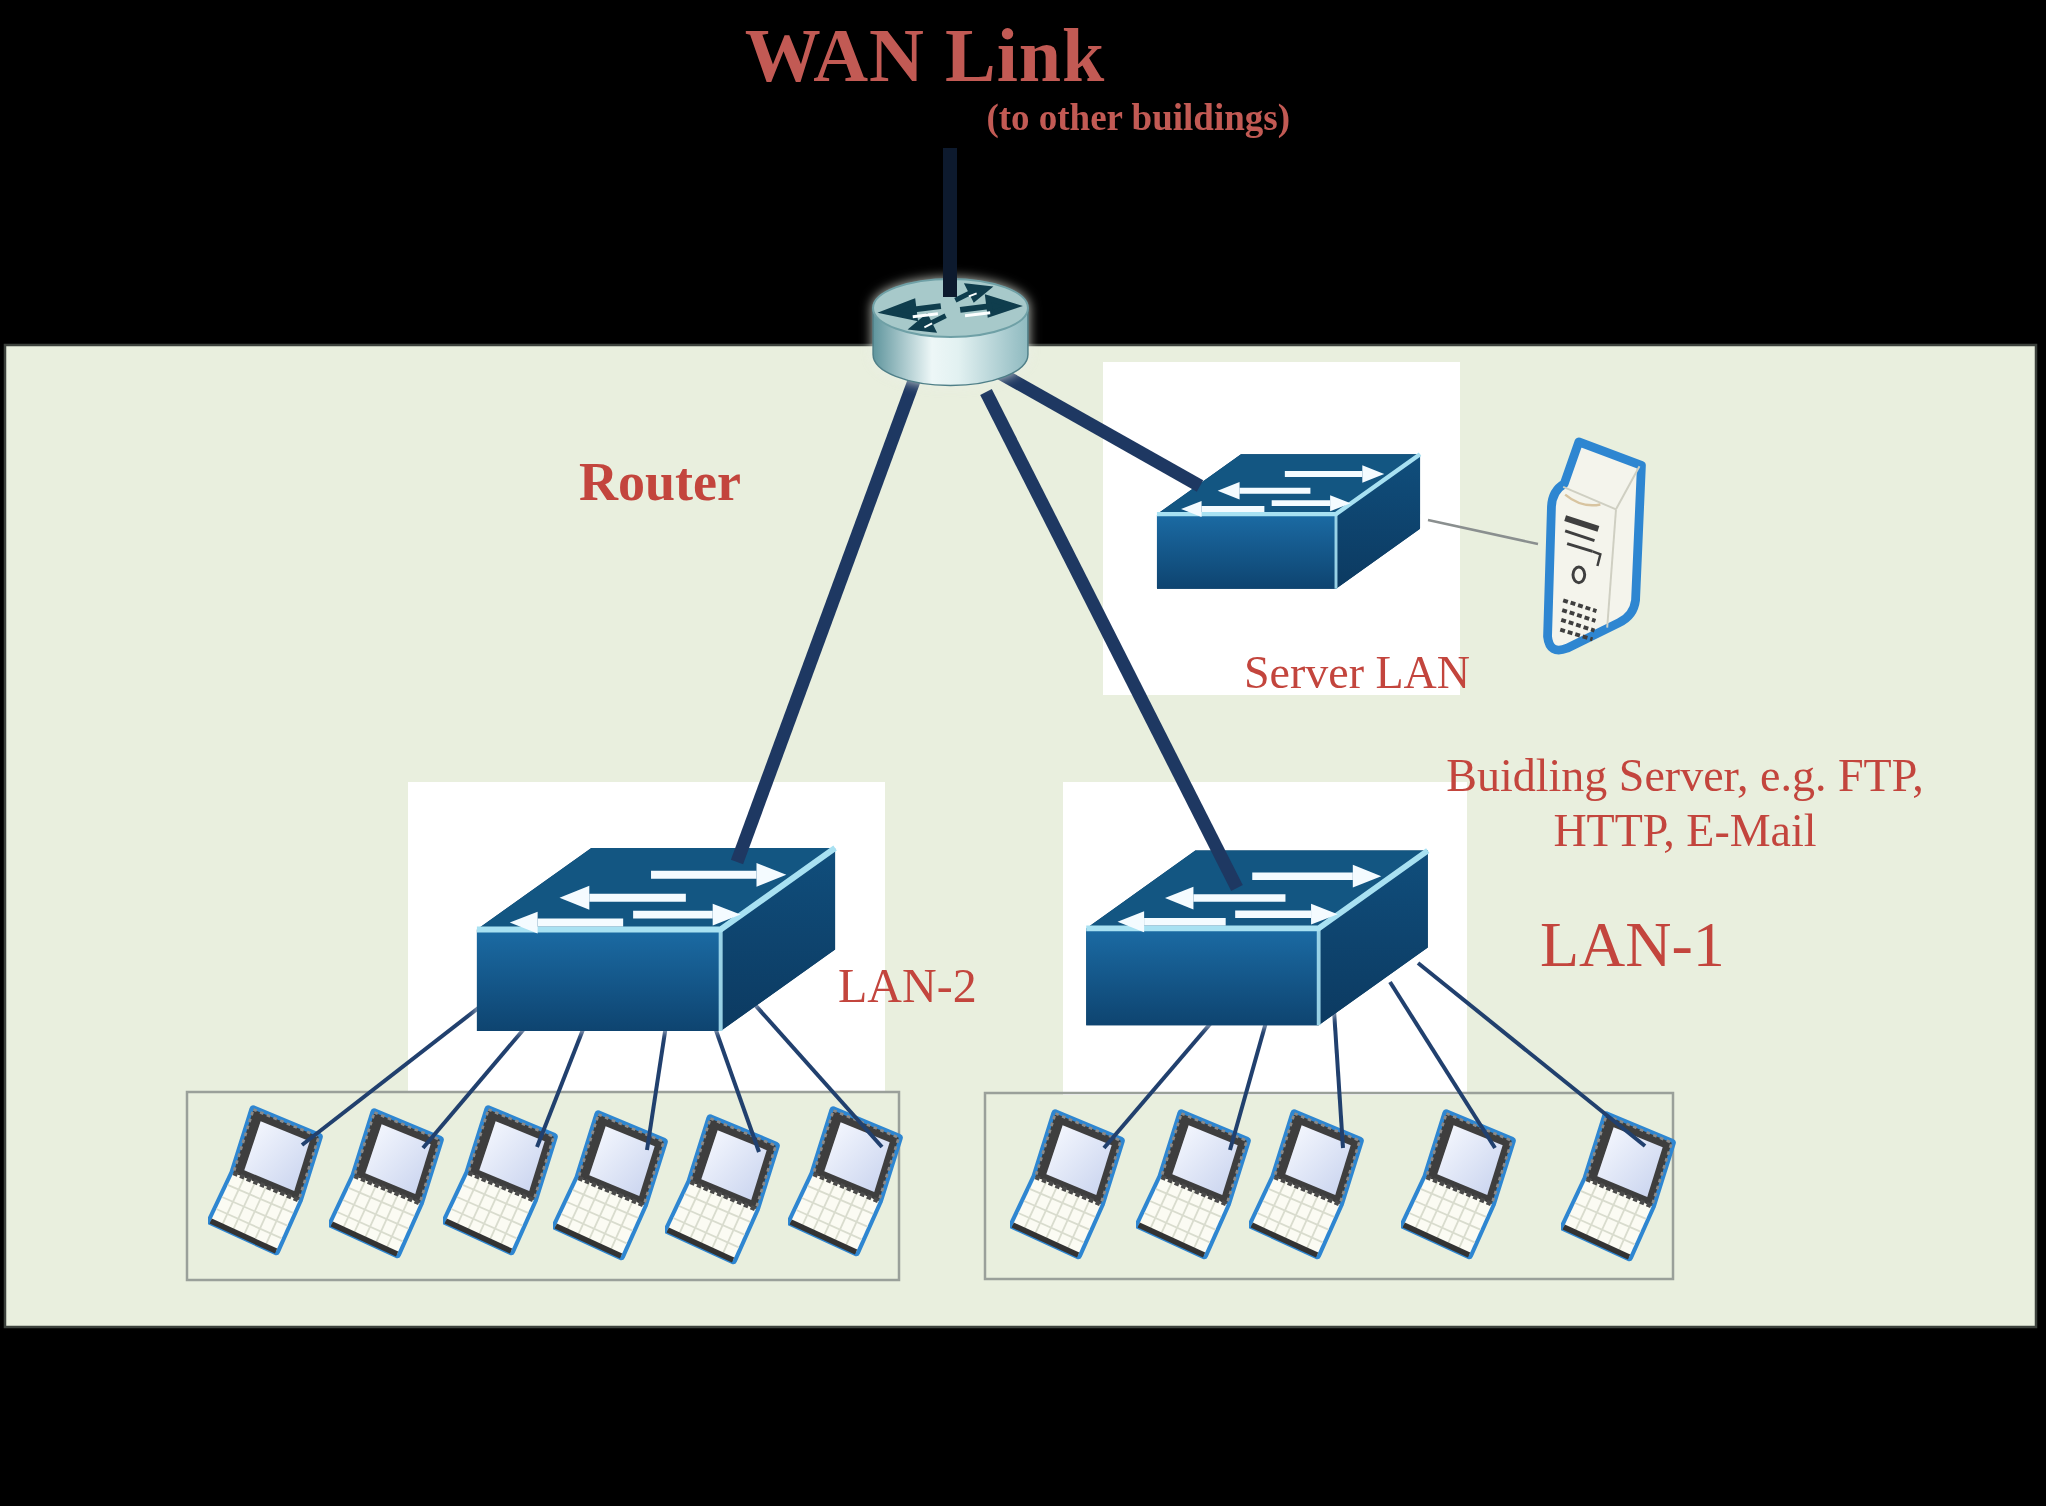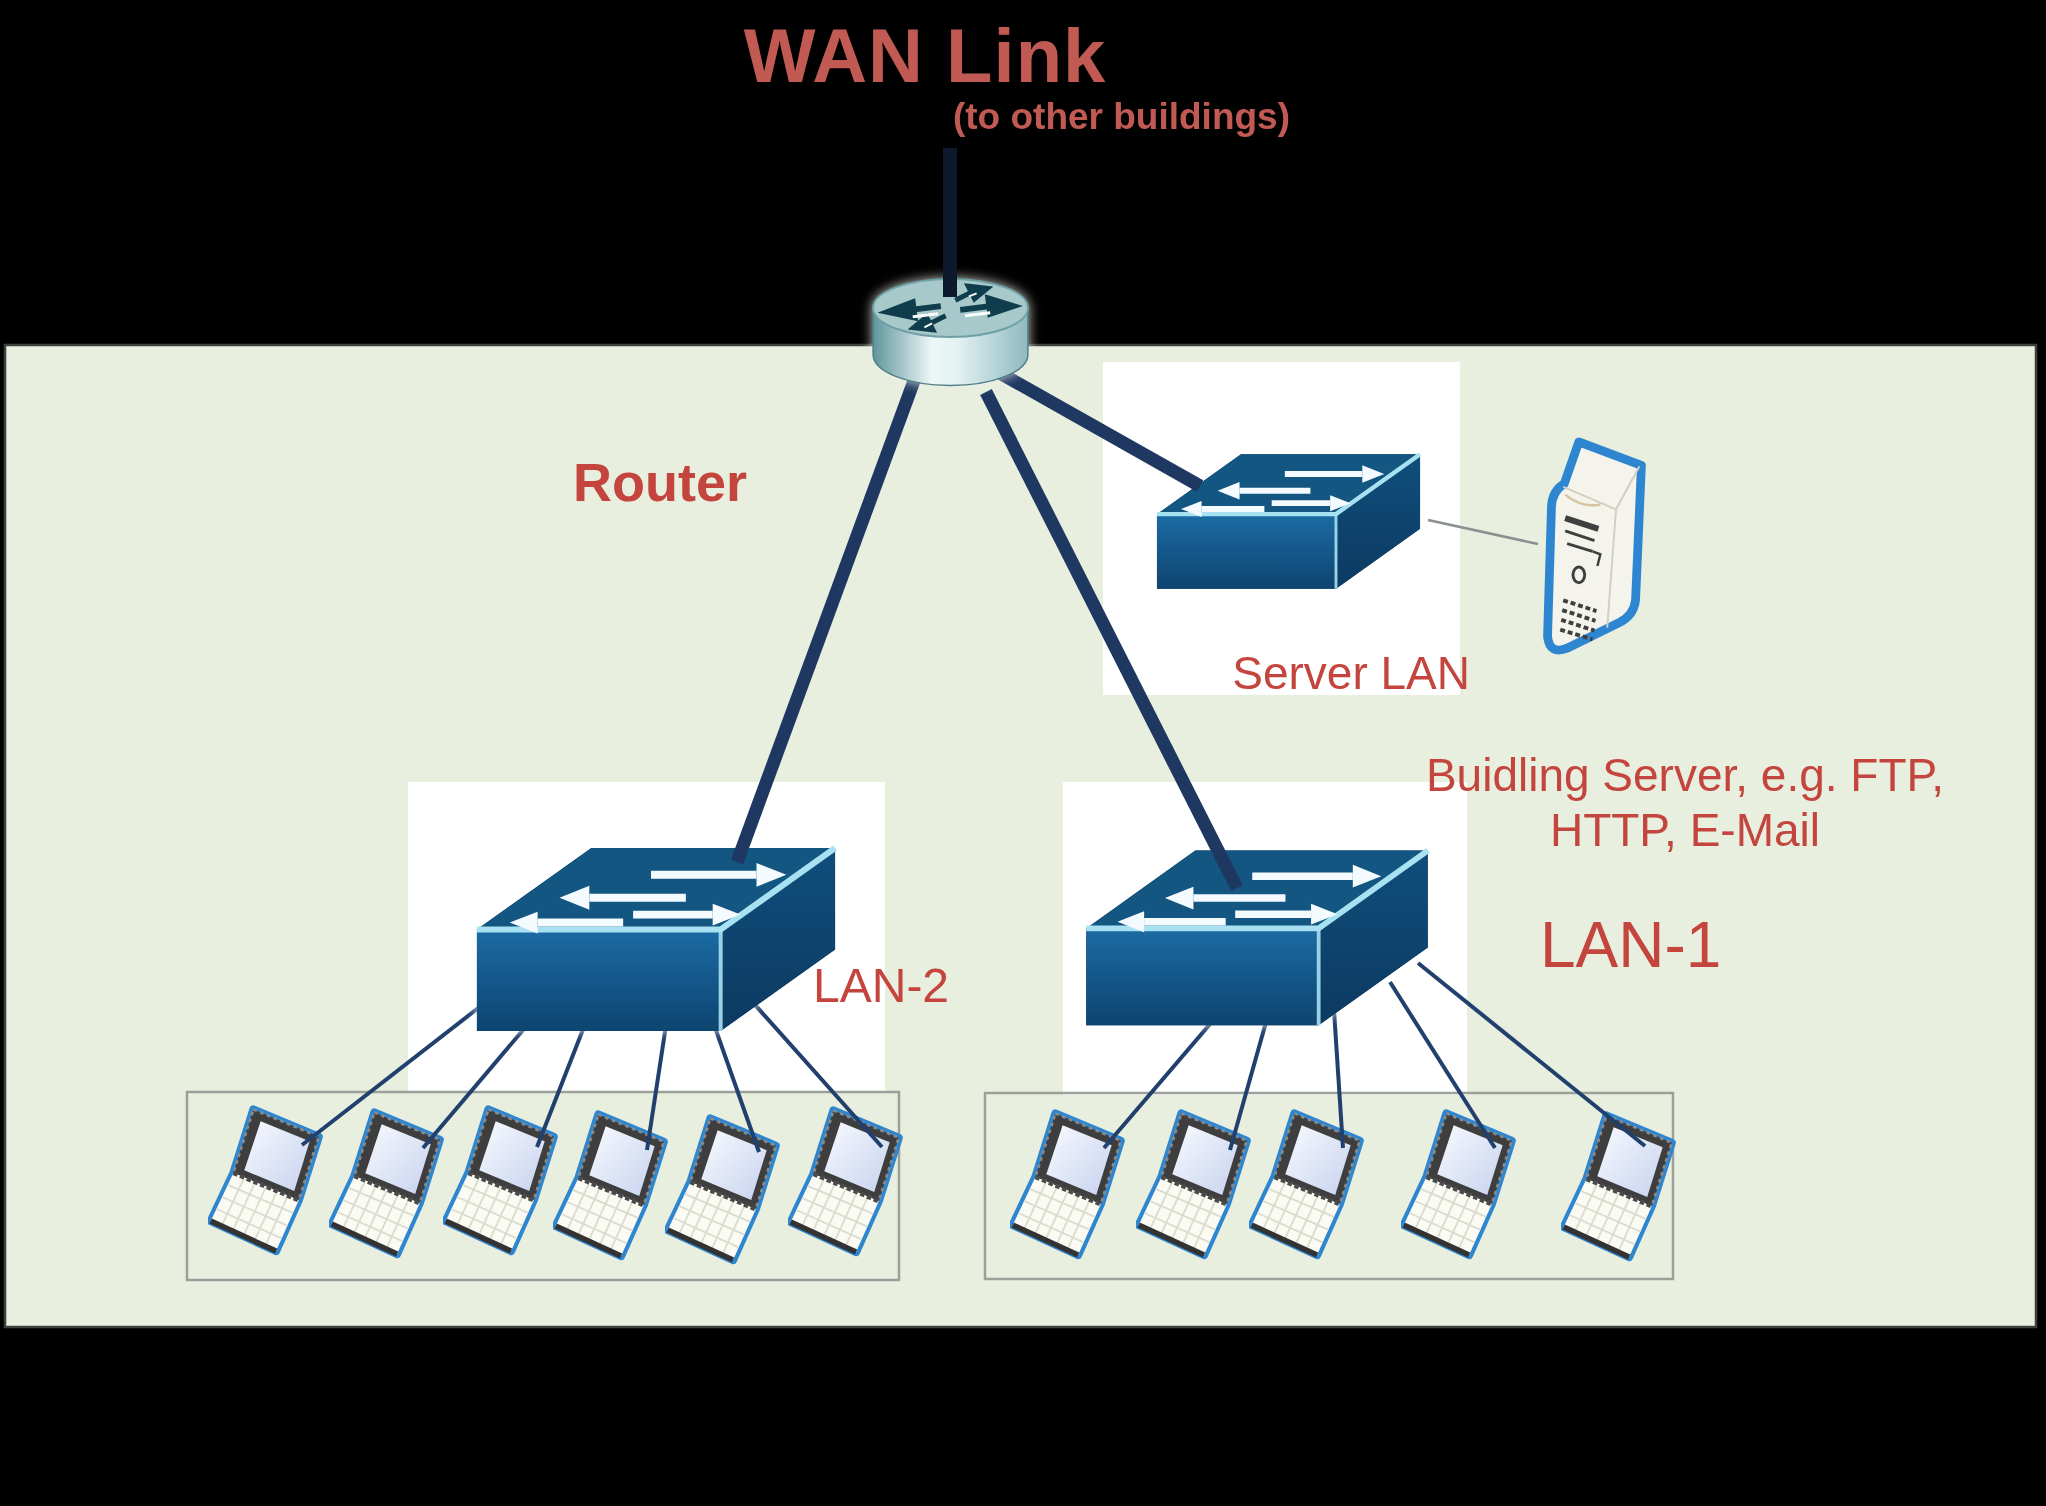--- a/index.html
+++ b/index.html
@@ -1,31 +1,31 @@
 <!DOCTYPE html>
 <html><head>
 <meta charset="utf-8">
 <style>
   html,body{margin:0;padding:0;background:#000;}
   #screen{
     position:relative;width:2046px;height:1462px;
     background:var(--background,#000);
     overflow:hidden;
-    font-family:Liberation Sans, sans-serif;
+    font-family:Liberation Serif, serif;
   }
   svg.stage{position:absolute;left:0;top:0;}
   .lbl{position:absolute;color:var(--label-red,#C3453D);}
   #title{left:560px;top:12px;width:730px;text-align:center;
          font-size:76px;font-weight:bold;letter-spacing:1px;color:var(--heading-red,#C25A54);}
   #subtitle{left:560px;top:96px;width:730px;text-align:right;
          font-size:37px;font-weight:bold;color:var(--heading-red,#C25A54);}
   #building-router-label{left:495px;top:384px;width:330px;text-align:center;
          font-size:54px;font-weight:bold;line-height:1.22;}
   #server-lan-label{left:1100px;top:646px;width:370px;text-align:right;font-size:46px;}
-  #lan2-label{left:813px;top:958px;font-size:48px;}
+  #lan2-label{left:838px;top:958px;font-size:48px;}
   #lan1-label{left:1540px;top:908px;font-size:64px;}
   #building-server-caption{left:1425px;top:748px;width:520px;text-align:center;
          font-size:46px;line-height:1.2;}
   .halo{filter:drop-shadow(0 0 6px rgba(235,240,230,.85));}
   .halo-soft{filter:drop-shadow(0 0 5px rgba(255,255,255,.8));}
 </style>
 </head>
 <body>
 
 <div id="screen" style="--background: #000000; --panel-green: #E9EFDE; --heading-red: #C25A54; --label-red: #C3453D; --link-navy: #21406E; --link-navy-thick: #1E3862; --switch-blue: #135682; --outline-blue: #2E86D1; --box-white: #FFFFFF;">

